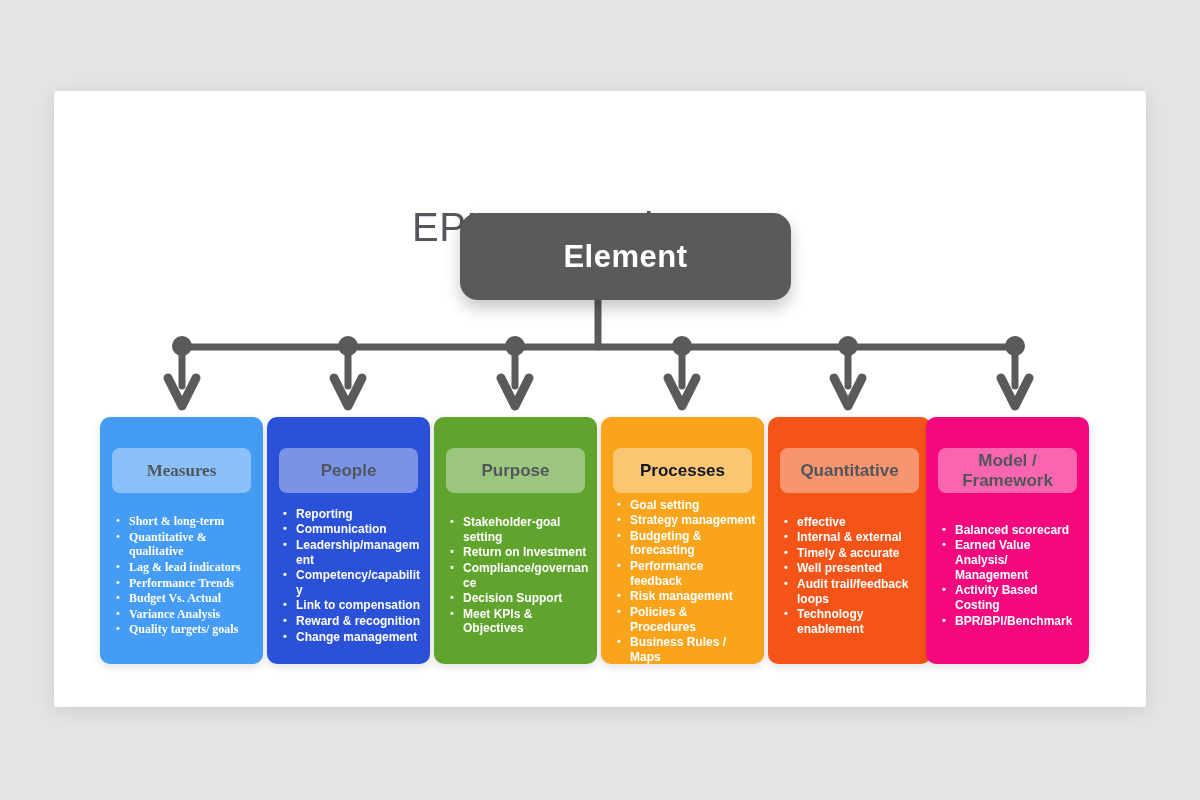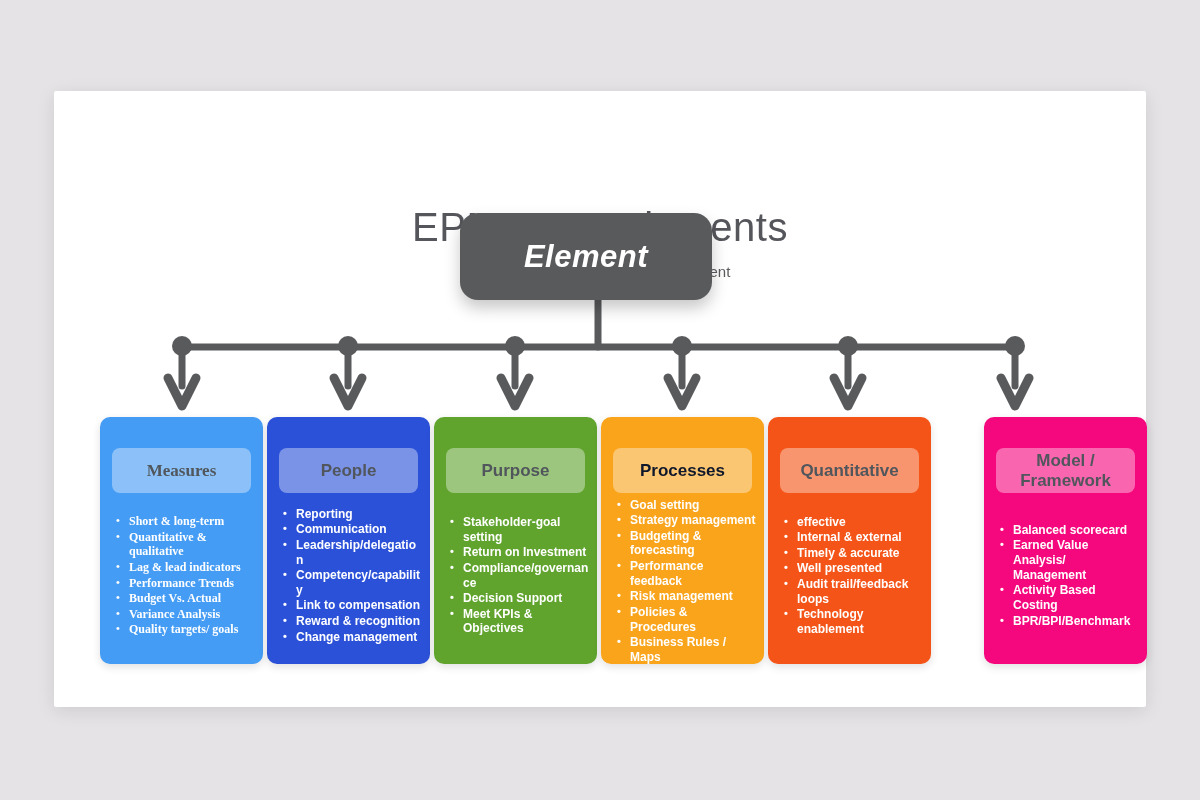--- a/index.html
+++ b/index.html
@@ -36,27 +36,26 @@
     top: 172px;
     text-align: center;
     font-size: 15px;
     font-weight: 400;
     word-spacing: 0.35em;
   }
 
   .element-box {
     position: absolute;
     left: 460px; top: 213px;
-    width: 252px; height: 87px;
+    width: 331px; height: 87px;
     border-radius: 18px;
     display: flex;
     align-items: center;
     justify-content: center;
     box-shadow: 0 8px 16px rgba(0,0,0,0.22);
-    font-style: italic;
   }
   .element-box span {
     color: #ffffff;
     font-size: 31px;
     font-weight: 700;
     letter-spacing: 0.5px;
   }
 
   .connectors {
     position: absolute;
@@ -188,21 +187,21 @@
       </ul>
   </section>
 
   <section class="col" style="left: 267px; background: rgb(42, 81, 216);">
     <header class="pill">
       <span style="color: rgb(80, 86, 92);">People</span>
     </header>
     <ul class="items">
         <li>Reporting</li>
         <li>Communication</li>
-        <li>Leadership/delegation</li>
+        <li>Leadership/management</li>
         <li>Competency/capability</li>
         <li>Link to compensation</li>
         <li>Reward &amp; recognition</li>
         <li>Change management</li>
       </ul>
   </section>
 
   <section class="col" style="left: 434px; background: rgb(96, 164, 46);">
     <header class="pill">
       <span style="color: rgb(80, 86, 92);">Purpose</span>
@@ -238,21 +237,21 @@
     <ul class="items">
         <li>effective</li>
         <li>Internal &amp; external</li>
         <li>Timely &amp; accurate</li>
         <li>Well presented</li>
         <li>Audit trail/feedback loops</li>
         <li>Technology enablement</li>
       </ul>
   </section>
 
-  <section class="col" style="left: 984px; background: rgb(245, 8, 126);">
+  <section class="col" style="left: 926px; background: rgb(245, 8, 126);">
     <header class="pill">
       <span style="color: rgb(80, 86, 92);">Model / Framework</span>
     </header>
     <ul class="items">
         <li>Balanced scorecard</li>
         <li>Earned Value Analysis/ Management</li>
         <li>Activity Based Costing</li>
         <li>BPR/BPI/Benchmark</li>
       </ul>
   </section>

